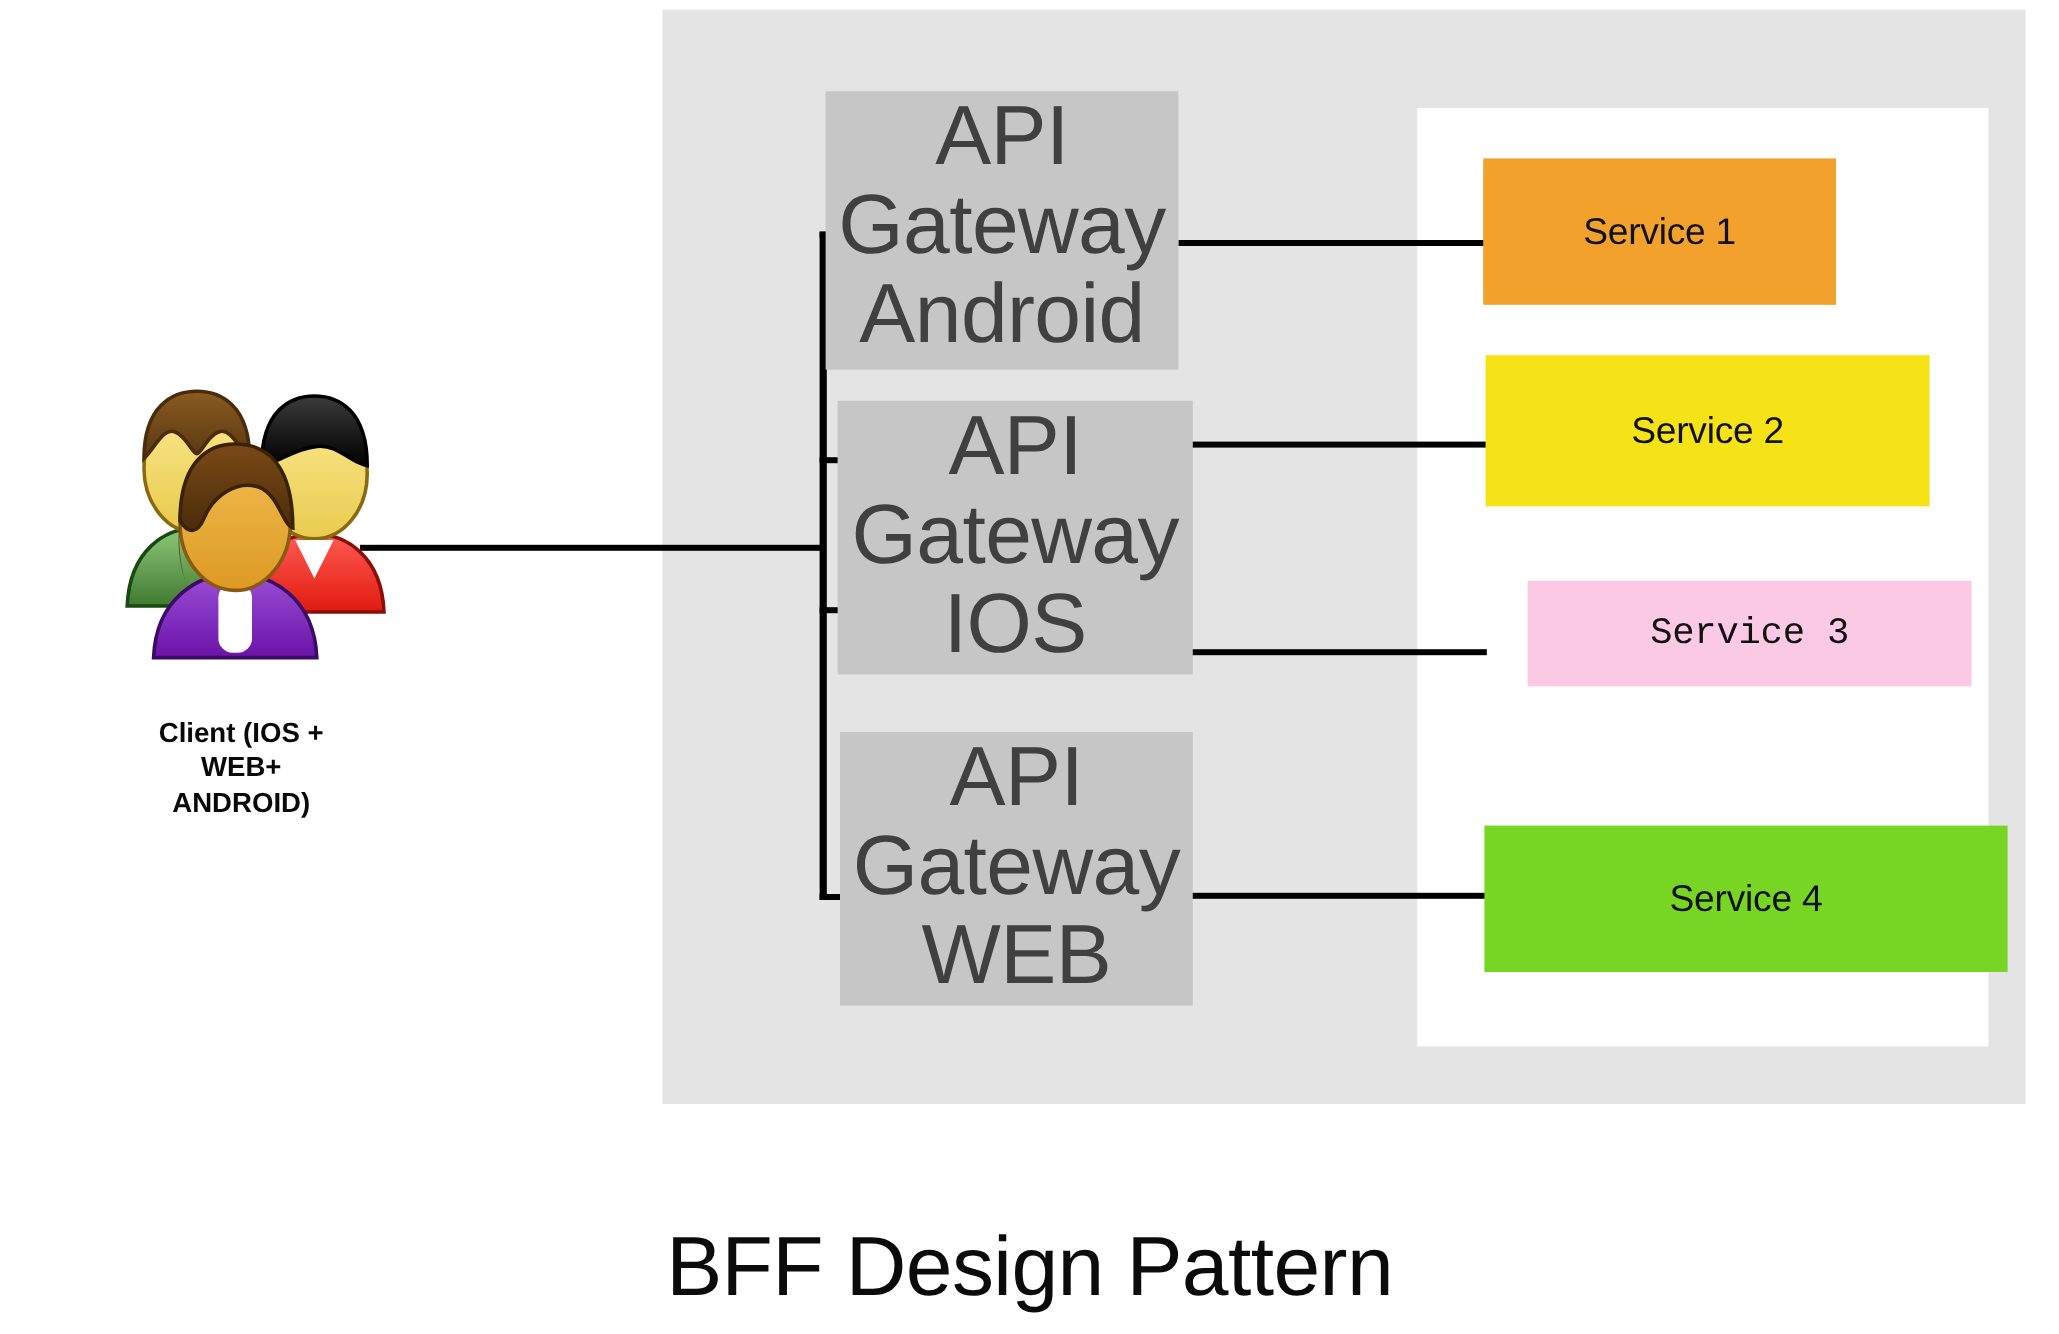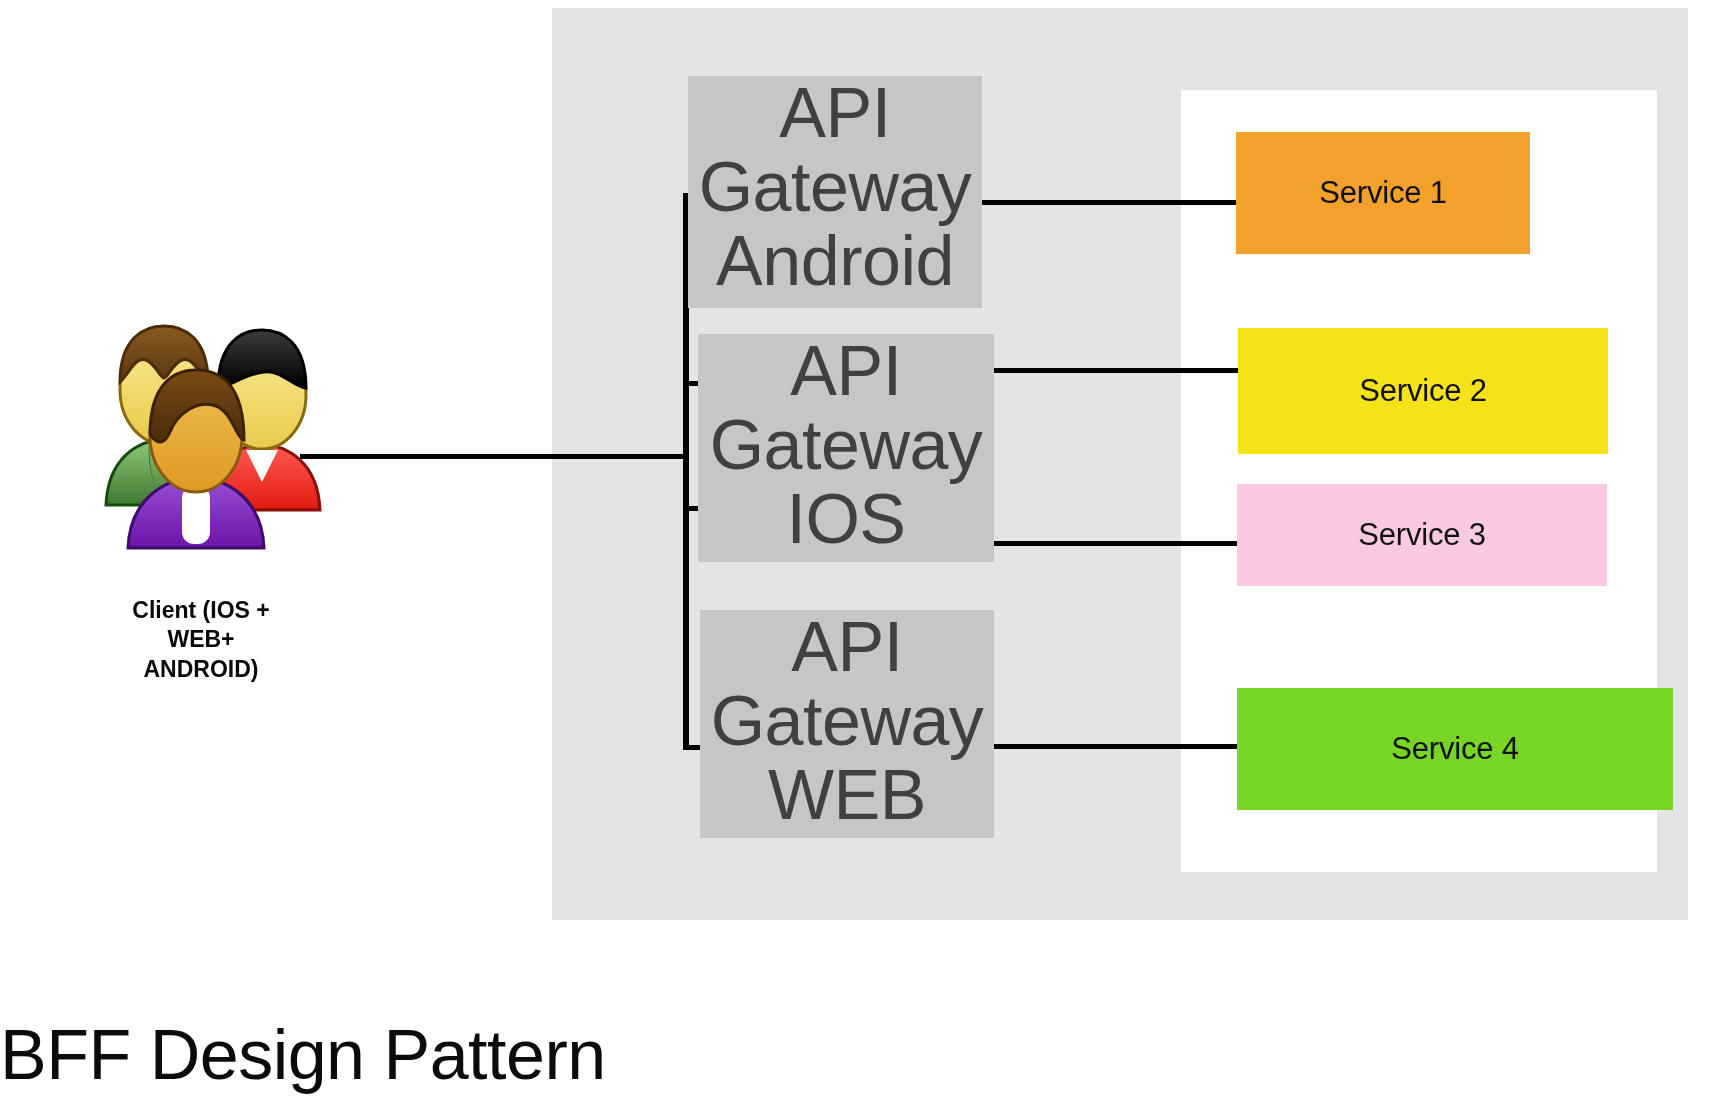--- a/index.html
+++ b/index.html
@@ -38,30 +38,30 @@
   #gw-android{left:688px;top:76px;width:294px;height:232px;}
   #gw-ios{left:698px;top:334px;width:296px;height:228px;}
   #gw-web{left:700px;top:610px;width:294px;height:228px;}
 
   
   .svc{
     position:absolute;display:flex;align-items:center;justify-content:center;
     font-size:31px;color:#111111;letter-spacing:-0.2px;
   }
   #svc-1{left:1236px;top:132px;width:294px;height:122px;}
-  #svc-2{left:1238px;top:328px;width:370px;height:126px;}
-  #svc-3{left:1237px;top:484px;width:370px;height:102px;}
+  #svc-2{left:1238px;top:296px;width:370px;height:126px;}
+  #svc-3{left:1273px;top:484px;width:370px;height:88px;font-family:Liberation Mono, monospace;}
   #svc-4{left:1237px;top:688px;width:436px;height:122px;}
 
   
   .ln{position:absolute;background:#000000;}
 
   
   .title{
-    position:absolute;left:0;top:1015px;width:1716px;
+    position:absolute;left:0;top:1015px;width:1716px;text-align:center;
     font-size:70px;font-weight:400;color:#0b0b0b;letter-spacing:-0.5px;
   }
 
   
   .client-wrap{position:absolute;left:86px;top:300px;width:270px;height:370px;}
   .client-icon{position:absolute;left:0;top:0;width:250px;height:260px;}
   .client-label{
     position:absolute;left:-10px;top:296px;width:250px;text-align:center;
     font-weight:bold;font-size:23px;line-height:1.28;color:#090909;
   }

